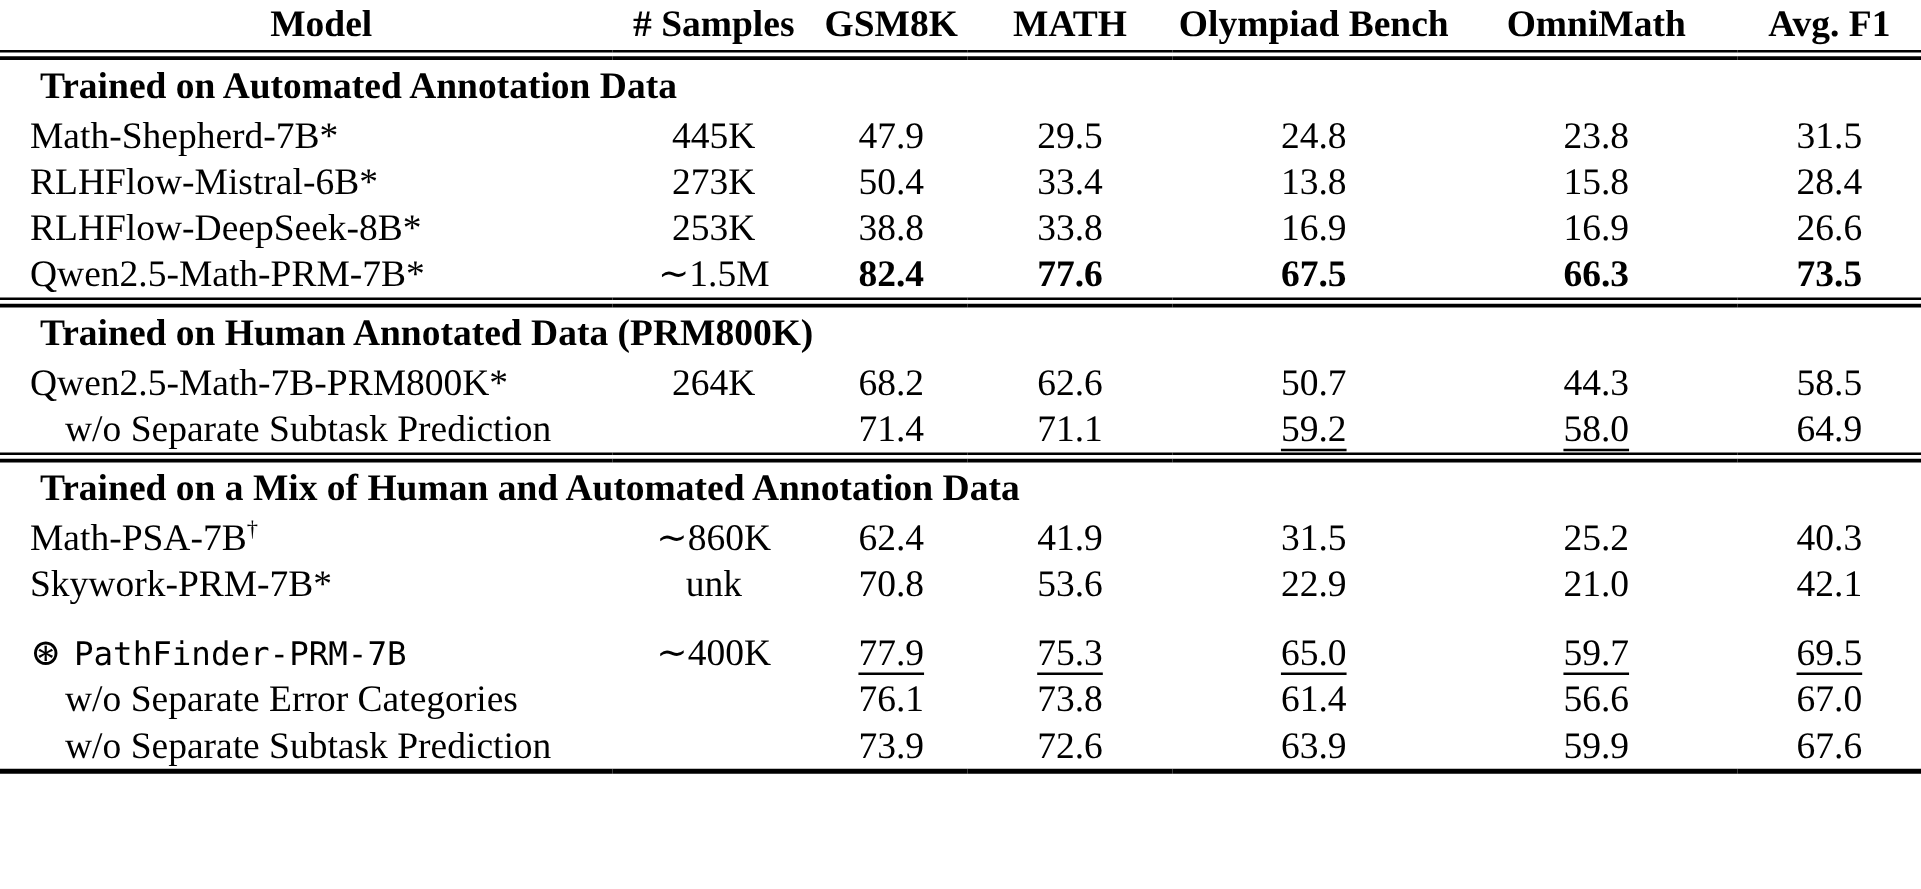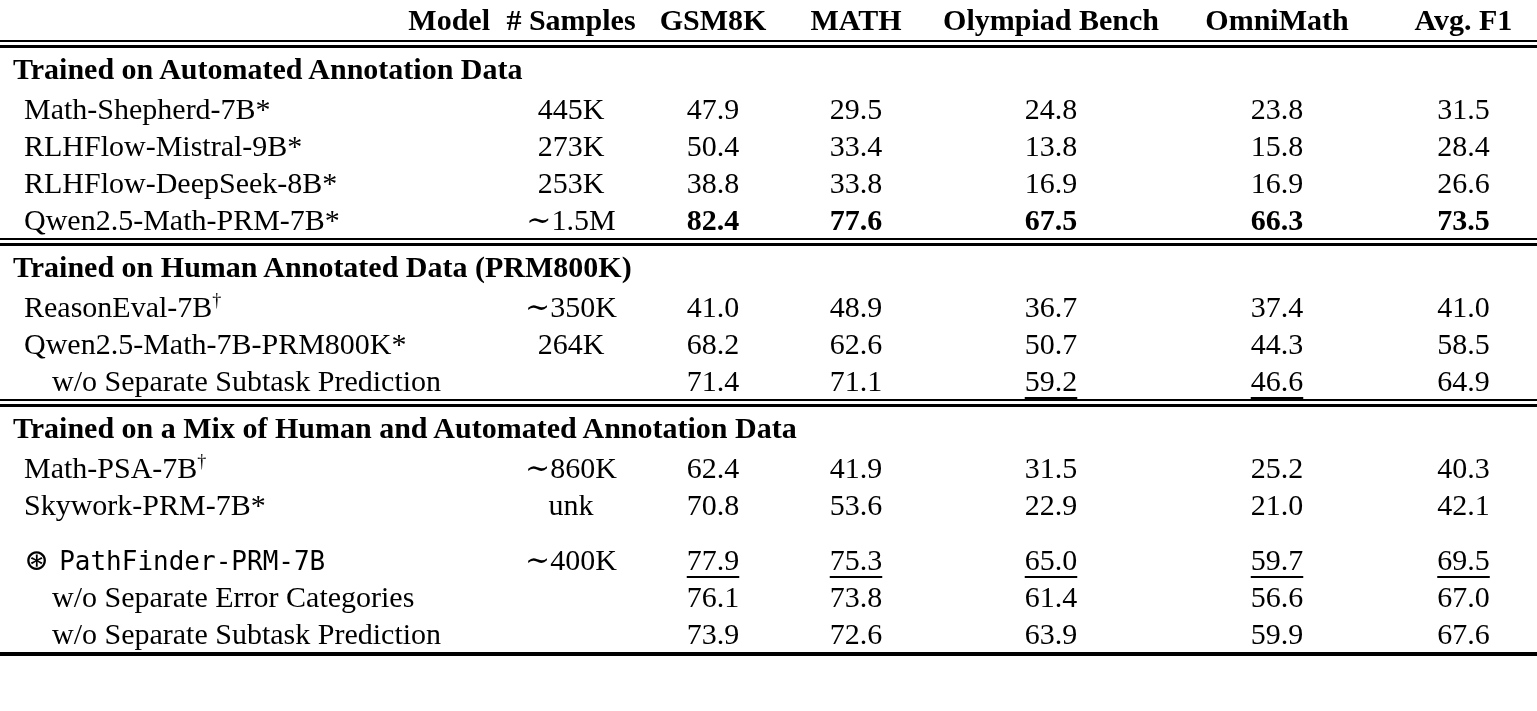--- a/index.html
+++ b/index.html
@@ -28,33 +28,33 @@
     white-space: nowrap;
     overflow: visible;
   }
   thead th {
     font-weight: bold;
     text-align: center;
     height: 40px;
     vertical-align: middle;
   }
   thead th.model-h {
-    text-align: right;
+    text-align: center;
     padding-left: 24px;
   }
   tr.rule-double td {
     border-top: 2px solid #000000;
     border-bottom: 3px solid #000000;
     height: 3px;
     line-height: 0;
   }
   tr.section-row td {
     font-weight: bold;
     text-align: left;
-    padding-left: 13px;
+    padding-left: 32px;
     height: 42px;
   }
   tr.data-row td {
     height: 37px;
     text-align: center;
   }
   tr.data-row td.model {
     text-align: left;
     padding-left: 24px;
   }
@@ -121,21 +121,21 @@
     <tr class="data-row">
       <td class="model">Math-Shepherd-7B*</td>
       <td>445K</td>
       <td>47.9</td>
       <td>29.5</td>
       <td>24.8</td>
       <td>23.8</td>
       <td>31.5</td>
     </tr>
     <tr class="data-row">
-      <td class="model">RLHFlow-Mistral-9B*</td>
+      <td class="model">RLHFlow-Mistral-6B*</td>
       <td>273K</td>
       <td>50.4</td>
       <td>33.4</td>
       <td>13.8</td>
       <td>15.8</td>
       <td>28.4</td>
     </tr>
     <tr class="data-row">
       <td class="model">RLHFlow-DeepSeek-8B*</td>
       <td>253K</td>
@@ -156,44 +156,35 @@
     </tr>
 
     <tr class="rule-double">
         <td colspan="7"></td>
       </tr>
 
     <tr class="section-row">
       <td colspan="7">Trained on Human Annotated Data (PRM800K)</td>
     </tr>
     <tr class="data-row">
-      <td class="model"><span>ReasonEval-7B</span><sup class="dagger">†</sup></td>
-      <td>∼350K</td>
-      <td>41.0</td>
-      <td>48.9</td>
-      <td>36.7</td>
-      <td>37.4</td>
-      <td>41.0</td>
-    </tr>
-    <tr class="data-row">
       <td class="model">Qwen2.5-Math-7B-PRM800K*</td>
       <td>264K</td>
       <td>68.2</td>
       <td>62.6</td>
       <td>50.7</td>
       <td>44.3</td>
       <td>58.5</td>
     </tr>
     <tr class="data-row">
       <td class="model indent">w/o Separate Subtask Prediction</td>
       <td></td>
       <td>71.4</td>
       <td>71.1</td>
       <td class="und">59.2</td>
-      <td class="und">46.6</td>
+      <td class="und">58.0</td>
       <td>64.9</td>
     </tr>
 
     <tr class="rule-double">
         <td colspan="7"></td>
       </tr>
 
     <tr class="section-row">
       <td colspan="7">Trained on a Mix of Human and Automated Annotation Data</td>
     </tr>

